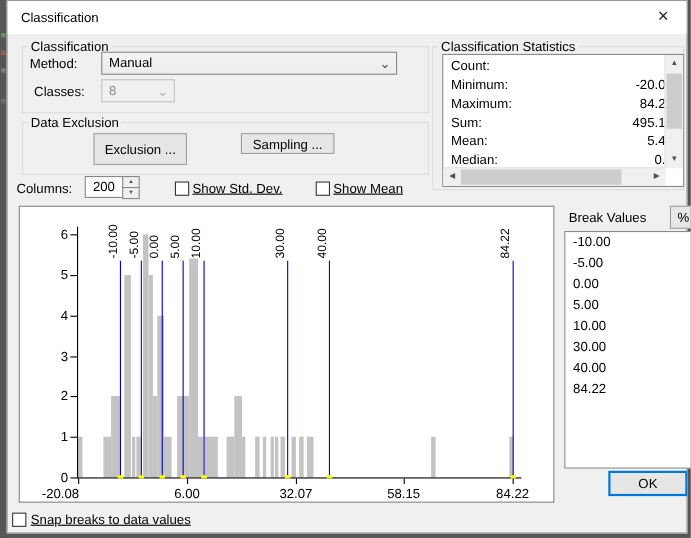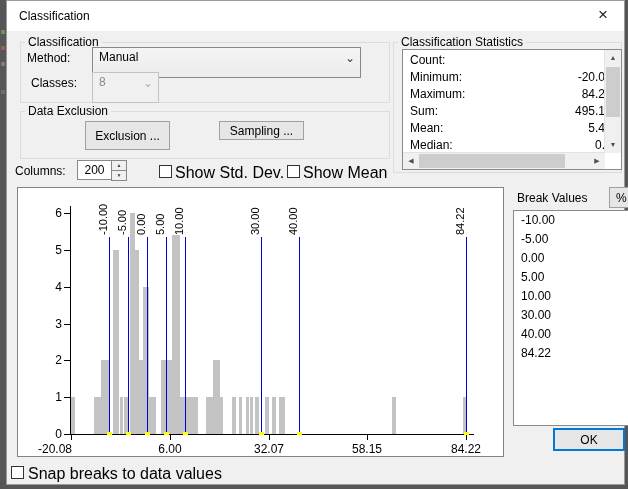--- a/index.html
+++ b/index.html
@@ -15,33 +15,33 @@
     position:absolute;left:6px;top:0;width:619px;height:485px;
     background:#f0f0f0;border:1px solid #9a9a9a;box-sizing:border-box;padding-left:48px;
   }
   #titlebar{position:absolute;left:0;top:0;right:0;height:30px;background:#ffffff;}
   #title-text{position:absolute;left:12px;top:8px;font-size:12px;}
   #close-btn{position:absolute;right:8px;top:2px;width:26px;height:24px;text-align:center;
     font-size:17px;line-height:24px;color:#222;cursor:default;}
   fieldset{border:1px solid #dcdcdc;margin:0;padding:0;box-sizing:border-box;position:absolute;}
   legend{font-size:12px;padding:0 3px;margin-left:4px;}
   .combo{
-    position:absolute;box-sizing:border-box;height:31px;border:1px solid #888;
+    position:absolute;box-sizing:border-box;height:21px;border:1px solid #888;
     background:linear-gradient(#f4f4f4,#ececec);padding:2px 18px 2px 6px;overflow:hidden;
     white-space:nowrap;
   }
   .combo .chev{position:absolute;right:5px;top:3px;color:#444;font-size:12px;}
   .combo.disabled{background:#f0f0f0;border-color:#c3c3c3;color:#8b8b8b;}
   .combo.disabled .chev{color:#b0b0b0;}
   .btn{
     position:absolute;box-sizing:border-box;border:1px solid #a0a0a0;background:#e6e6e6;
     text-align:center;font-size:12px;font-family:"Liberation Sans",sans-serif;
   }
   .checkbox{position:absolute;width:11px;height:11px;background:#fff;border:1px solid #333;box-sizing:content-box;}
-  .cblabel{position:absolute;font-size:16px;white-space:nowrap;}
+  .cblabel{position:absolute;font-size:12px;white-space:nowrap;text-decoration:underline;}
   
   #stats-control{position:absolute;left:395px;top:48px;width:220px;height:121px;
     border:1px solid #8a8a8a;background:#fff;box-sizing:border-box;}
   .stat-row{position:relative;height:17px;line-height:17px;overflow:hidden;}
   .stat-name{position:absolute;left:7px;}
   .stat-value{position:absolute;right:0px;width:195px;text-align:right;overflow:hidden;white-space:nowrap;}
   .vsb{position:absolute;right:0;top:0;width:16px;height:103px;background:#f0f0f0;border-left:1px solid #e2e2e2;}
   .hsb{position:absolute;left:0;bottom:0;width:202px;height:16px;background:#f0f0f0;border-top:1px solid #e2e2e2;}
   .sb-arrow{position:absolute;width:16px;height:16px;color:#505050;font-size:7px;line-height:16px;text-align:center;}
   .sb-thumb{background:#cdcdcd;position:absolute;}

